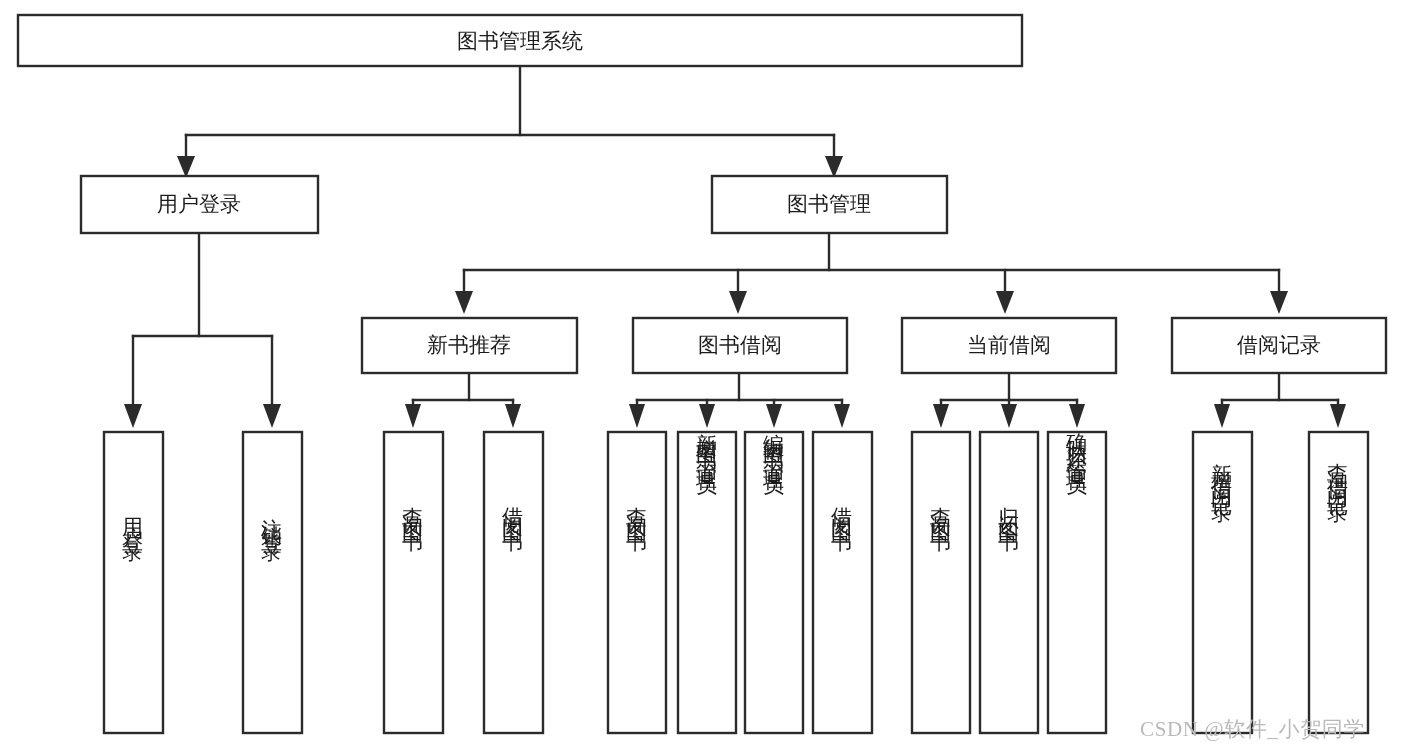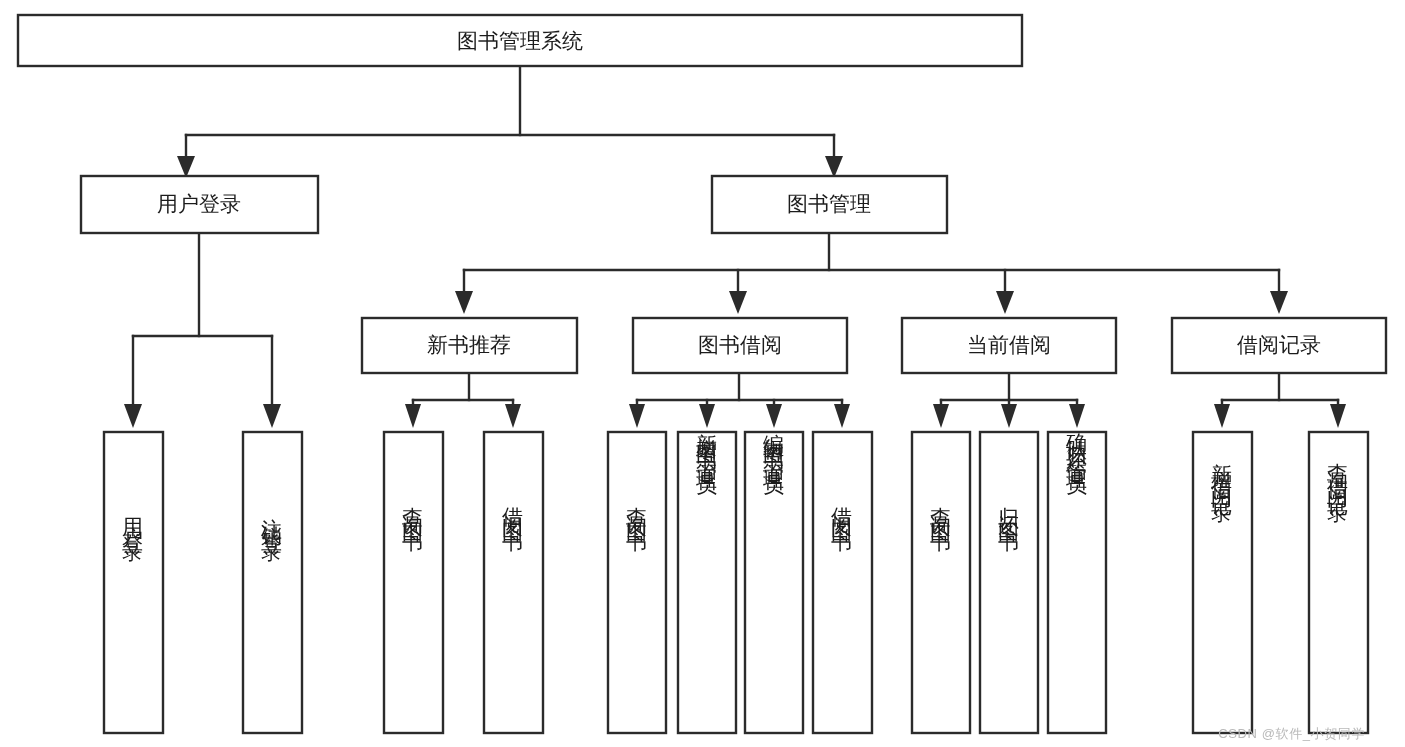--- a/index.html
+++ b/index.html
@@ -54,22 +54,22 @@
     font-family: "Liberation Sans", "DejaVu Sans", sans-serif;
     font-size: 21px;
     fill: #1c1c1c;
     text-anchor: middle;
     white-space: pre;
   }
   .watermark {
     position: absolute;
     right: 8px;
     bottom: 4px;
-    font-family: Liberation Sans, sans-serif;
-    font-size: 13px;
+    font-family: Liberation Serif, serif;
+    font-size: 21px;
     color: #b9b9b9;
     letter-spacing: 0.6px;
     user-select: none;
     pointer-events: none;
   }
 </style>
 </head>
 <body>
 
 <div id="diagram-root">

